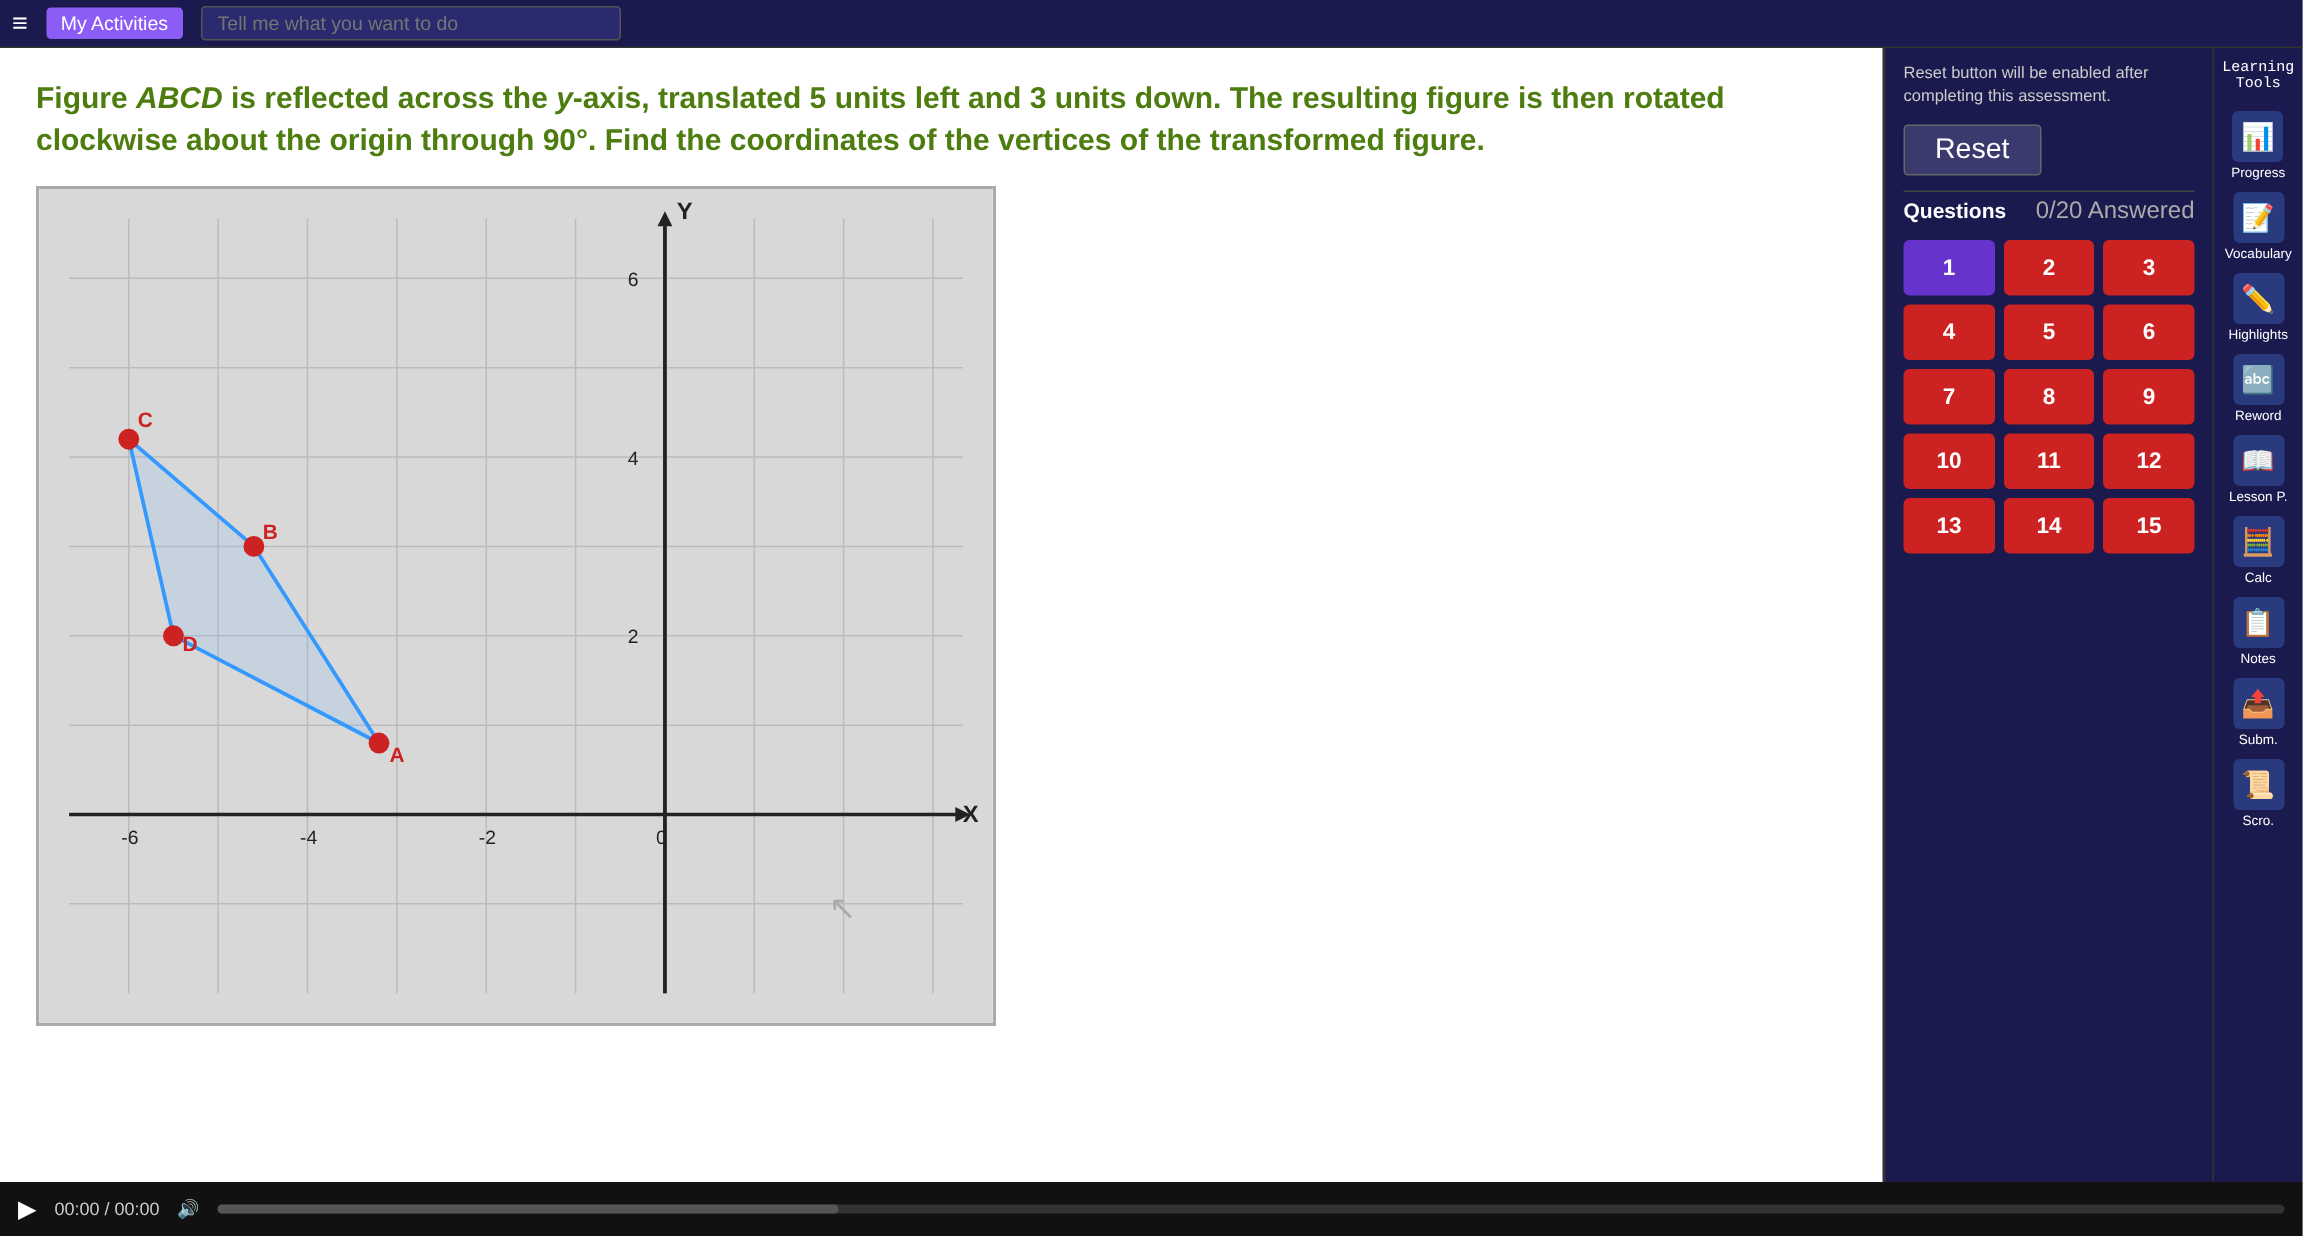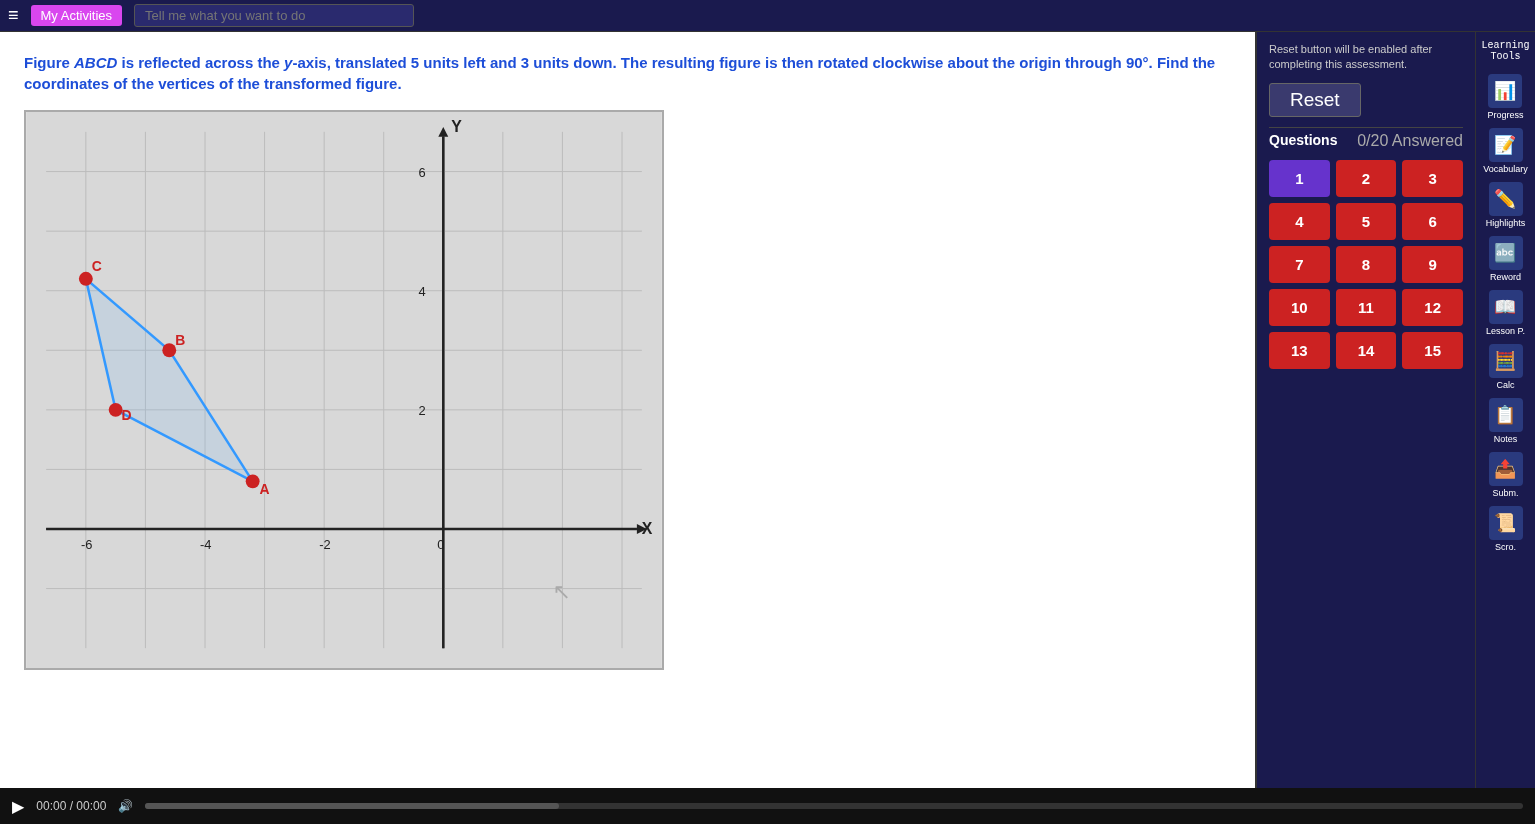--- a/index.html
+++ b/index.html
@@ -21,21 +21,21 @@
       padding: 4px 8px;
       gap: 12px;
       border-bottom: 1px solid #333;
       height: 32px;
     }
     .top-bar-icon {
       color: white;
       font-size: 18px;
     }
     .activities-btn {
-      background: #d946ef;
+      background: #8b5cf6;
       color: white;
       border: none;
       padding: 3px 10px;
       font-size: 13px;
       cursor: pointer;
       border-radius: 3px;
     }
     .search-bar {
       background: #2a2a6e;
       border: 1px solid #555;
@@ -58,24 +58,24 @@
       flex: 1;
       background: white;
       padding: 20px 24px;
       display: flex;
       flex-direction: column;
       gap: 16px;
       position: relative;
     }
 
     .question-text {
-      font-size: 15px;
+      font-size: 20px;
       font-weight: 600;
       line-height: 1.4;
-      color: #1d4ed8;
+      color: #4d7c0f;
     }
     .question-text em {
       font-style: italic;
       font-weight: 700;
     }
 
     
     .graph-container {
       width: 640px;
       height: 560px;

